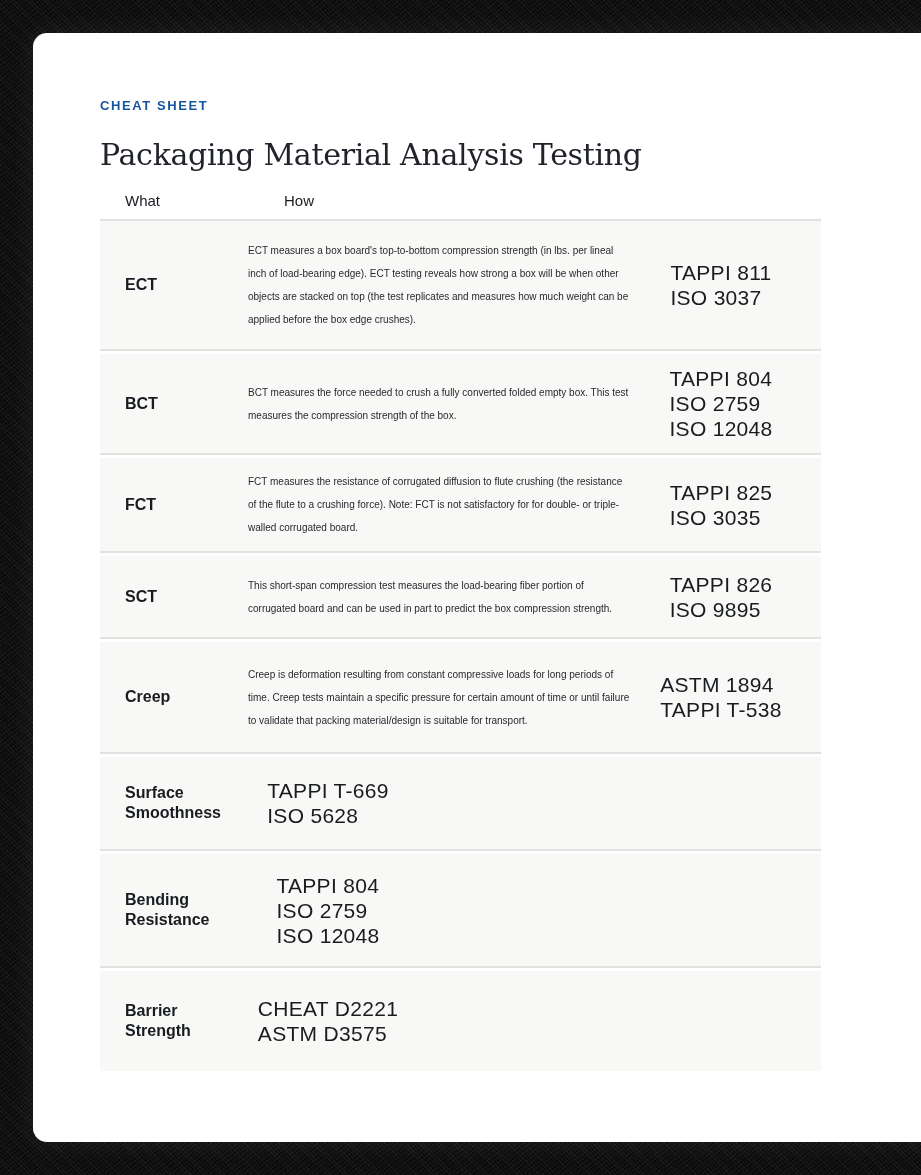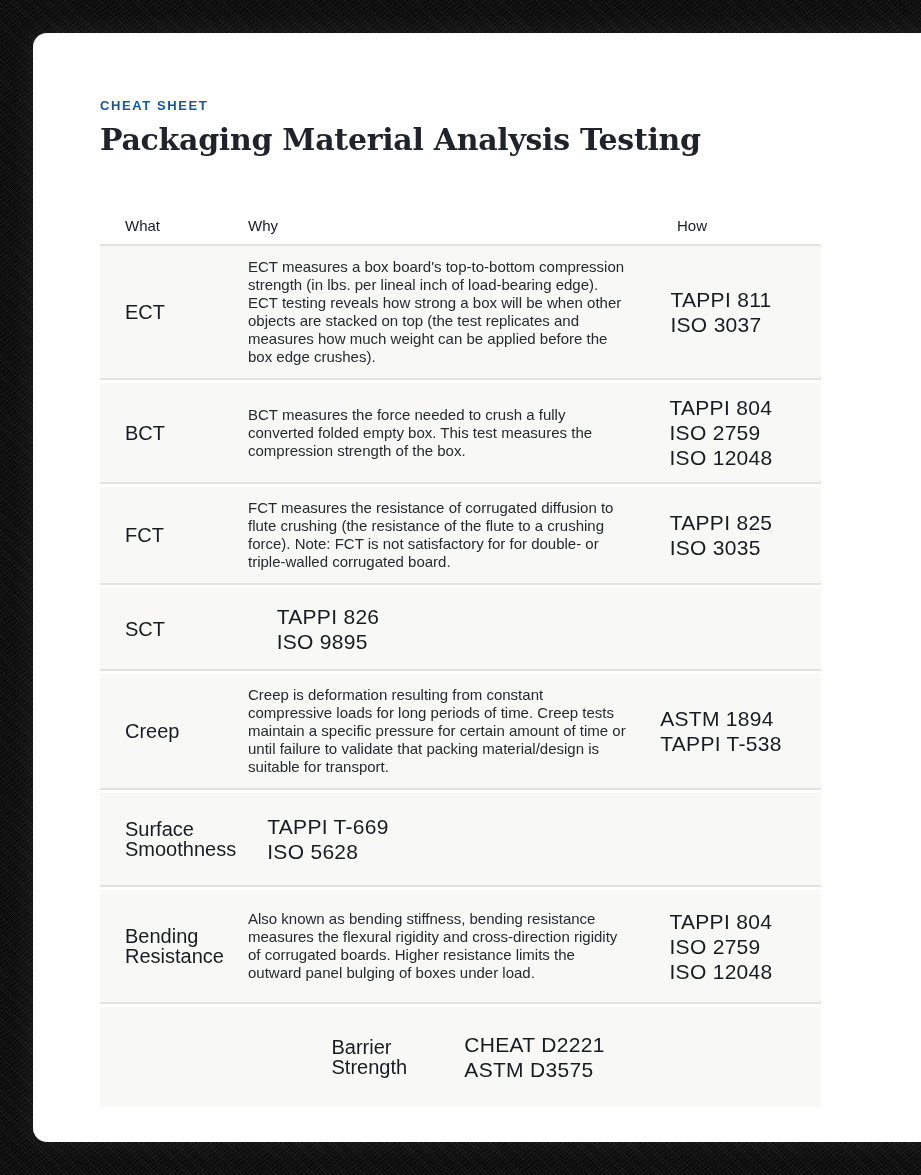--- a/index.html
+++ b/index.html
@@ -32,26 +32,26 @@
     box-shadow:0 0 22px 6px rgba(255,255,255,0.05);
   }
   .eyebrow{
     color:var(--accent-blue);
     font-size:13px;font-weight:700;
     letter-spacing:1.6px;
     text-transform:uppercase;
   }
   .title{
     font-family:"DejaVu Serif","Liberation Serif",serif;
-    font-size:30px;font-weight:700;
+    font-size:30px;font-weight:400;
     color:var(--title-text);
     letter-spacing:-0.3px;
-    margin-top:9px;
+    margin-top:24px;
   }
-  .table{margin-top:60px;width:721px;}
+  .table{margin-top:20px;width:721px;}
   .thead{
     display:flex;align-items:flex-end;
     padding-bottom:10px;
     border-bottom:2px solid var(--divider);
     color:var(--dark-text);
     font-size:15px;
   }
   .col-what{width:148px;padding-left:25px;flex:none;}
   .col-why{width:393px;flex:none;}
   .col-how{width:160px;flex:none;}
@@ -64,29 +64,29 @@
     padding:12px 0;
   }
   .row:last-of-type{border-bottom:none;margin-bottom:0;}
   .row:nth-of-type(1){min-height:130px;}
   .row:nth-of-type(2){min-height:96px;}
   .row:nth-of-type(3){min-height:95px;}
   .row:nth-of-type(4){min-height:83px;}
   .row:nth-of-type(5){min-height:112px;}
   .row:nth-of-type(6){min-height:94px;}
   .row:nth-of-type(7){min-height:114px;}
-  .row:nth-of-type(8){min-height:100px;justify-content:center;}
+  .row:nth-of-type(8){min-height:100px;}
   .what-label{
-    font-size:20px;font-weight:400;
+    font-size:16px;font-weight:700;
     color:var(--dark-text);
     line-height:20px;
     padding-right:12px;
   }
   .why-text{
-    font-size:15px;line-height:18px;
+    font-size:10px;line-height:23px;
     color:var(--body-text);
     padding-right:10px;
   }
   .how-cell{display:flex;justify-content:center;}
   .how-list{
     display:inline-block;text-align:left;
     font-size:21px;font-weight:500;
     line-height:25px;letter-spacing:0.3px;
     color:var(--dark-text);
     white-space:nowrap;
@@ -95,21 +95,20 @@
 </head>
 <body>
 
 <div class="card">
   <div class="eyebrow">CHEAT SHEET</div>
   <h1 class="title">Packaging Material Analysis Testing</h1>
 
   <div class="table">
     <div class="thead">
       <div class="col-what">What</div>
-      <div class="col-why">Why</div>
       <div class="col-how">How</div>
     </div>
     <div id="table-body">
   <div class="row">
     <div class="col-what what-label">ECT</div>
     <div class="col-why why-text">ECT measures a box board's top-to-bottom compression strength (in lbs. per lineal inch of load-bearing edge). ECT testing reveals how strong a box will be when other objects are stacked on top (the test replicates and measures how much weight can be applied before the box edge crushes).</div>
     <div class="col-how how-cell">
       <div class="how-list">
               <div>TAPPI 811</div>
               <div>ISO 3037</div>
@@ -135,20 +134,21 @@
     <div class="col-how how-cell">
       <div class="how-list">
               <div>TAPPI 825</div>
               <div>ISO 3035</div>
             </div>
     </div>
   </div>
 
   <div class="row">
     <div class="col-what what-label">SCT</div>
+    <div class="col-why why-text">This short-span compression test measures the load-bearing fiber portion of corrugated board and can be used in part to predict the box compression strength.</div>
     <div class="col-how how-cell">
       <div class="how-list">
               <div>TAPPI 826</div>
               <div>ISO 9895</div>
             </div>
     </div>
   </div>
 
   <div class="row">
     <div class="col-what what-label">Creep</div>
@@ -166,21 +166,20 @@
     <div class="col-how how-cell">
       <div class="how-list">
               <div>TAPPI T-669</div>
               <div>ISO 5628</div>
             </div>
     </div>
   </div>
 
   <div class="row">
     <div class="col-what what-label">Bending Resistance</div>
-    <div class="col-why why-text">Also known as bending stiffness, bending resistance measures the flexural rigidity and cross-direction rigidity of corrugated boards. Higher resistance limits the outward panel bulging of boxes under load.</div>
     <div class="col-how how-cell">
       <div class="how-list">
               <div>TAPPI 804</div>
               <div>ISO 2759</div>
               <div>ISO 12048</div>
             </div>
     </div>
   </div>
 
   <div class="row">

